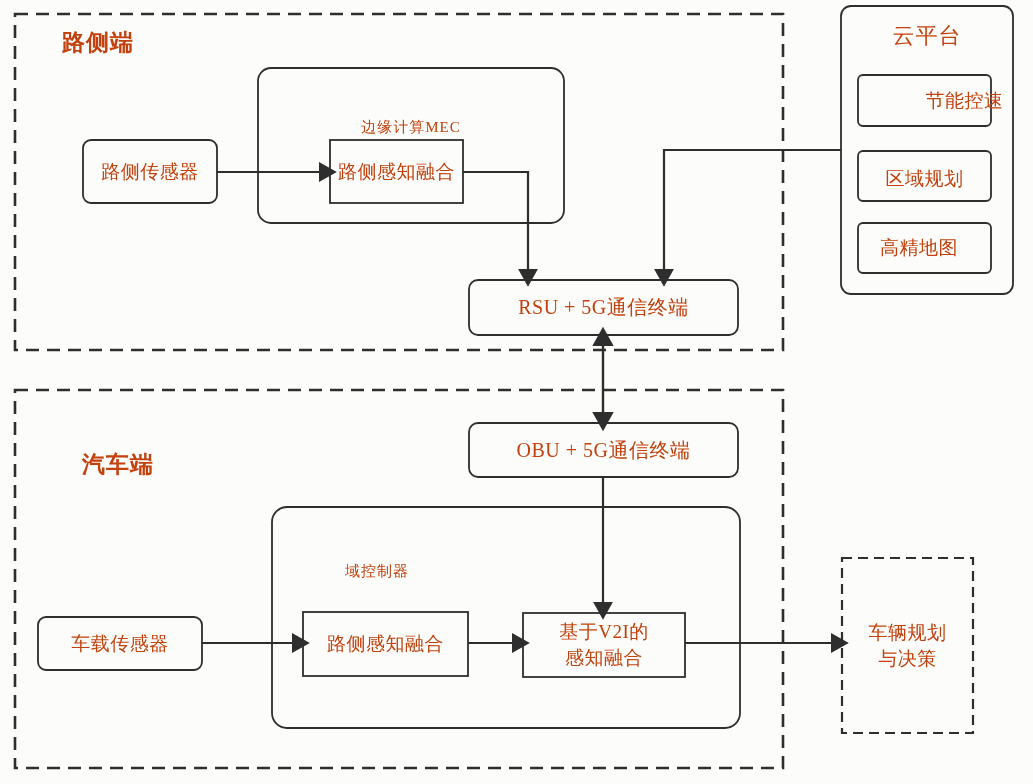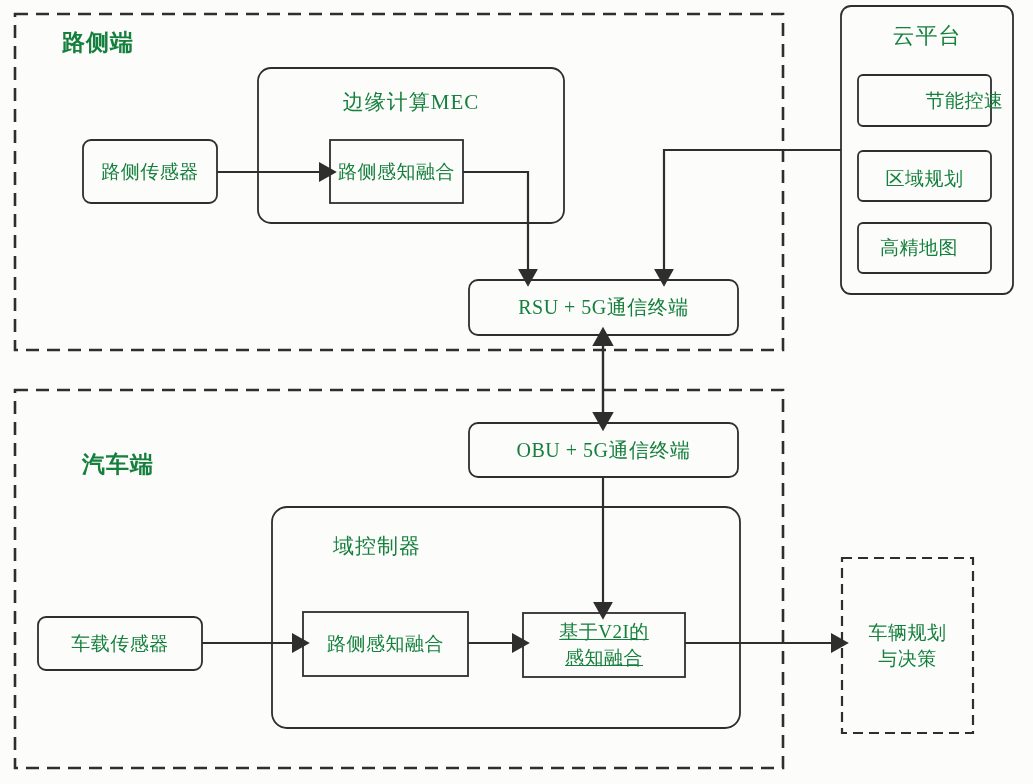--- a/index.html
+++ b/index.html
@@ -6,26 +6,26 @@
   body{
     width:1033px;height:784px;position:relative;overflow:hidden;
     background:#fcfcfb;
     font-family:"Liberation Serif","DejaVu Serif",serif;
     color:#222;
   }
   #stage{position:absolute;left:0;top:0;width:1033px;height:784px;}
   svg{position:absolute;left:0;top:0;}
   .lbl{
     position:absolute;display:flex;align-items:center;justify-content:center;
-    text-align:center;font-size:19px;line-height:1.35;color:#15803d;
+    text-align:center;font-size:19px;line-height:1.35;color:#c2410c;
     letter-spacing:0.5px;white-space:nowrap;
   }
   .lbl.two-line{flex-direction:column;white-space:normal;}
   .section-title{font-weight:bold;font-size:23px;justify-content:flex-start;letter-spacing:1px;}
-  .container-title{font-size:21px;letter-spacing:1px;}
+  .container-title{font-size:15px;letter-spacing:1px;margin-top:25px;}
   .cloud-title{font-weight:normal;font-size:22px;letter-spacing:1px;}
 </style>
 </head>
 <body>
 
 <div id="stage">
 
   <svg width="1033" height="784" viewBox="0 0 1033 784">
     <defs>
       <marker id="arr" viewBox="0 0 10 10" refX="1" refY="5" markerWidth="9" markerHeight="9" orient="auto-start-reverse">
@@ -83,21 +83,21 @@
   <div class="lbl section-title" style="left:82px;top:450px;width:120px;height:30px;">汽车端</div>
 
   <div class="lbl" style="left:469px;top:423px;width:269px;height:54px;font-size:20px;">OBU + 5G通信终端</div>
 
   <div class="lbl container-title" style="left:322px;top:532px;width:110px;height:28px;">域控制器</div>
 
   <div class="lbl" style="left:38px;top:617px;width:164px;height:53px;">车载传感器</div>
 
   <div class="lbl" style="left:303px;top:612px;width:165px;height:64px;">路侧感知融合</div>
 
-  <div class="lbl two-line" style="left:523px;top:613px;width:162px;height:64px;text-decoration:underline;">
+  <div class="lbl two-line" style="left:523px;top:613px;width:162px;height:64px;">
     <span>基于V2I的</span>
     <span>感知融合</span>
   </div>
 
   <div class="lbl two-line" style="left:842px;top:558px;width:131px;height:175px;">
     <span>车辆规划</span>
     <span>与决策</span>
   </div>
 
 </div>

